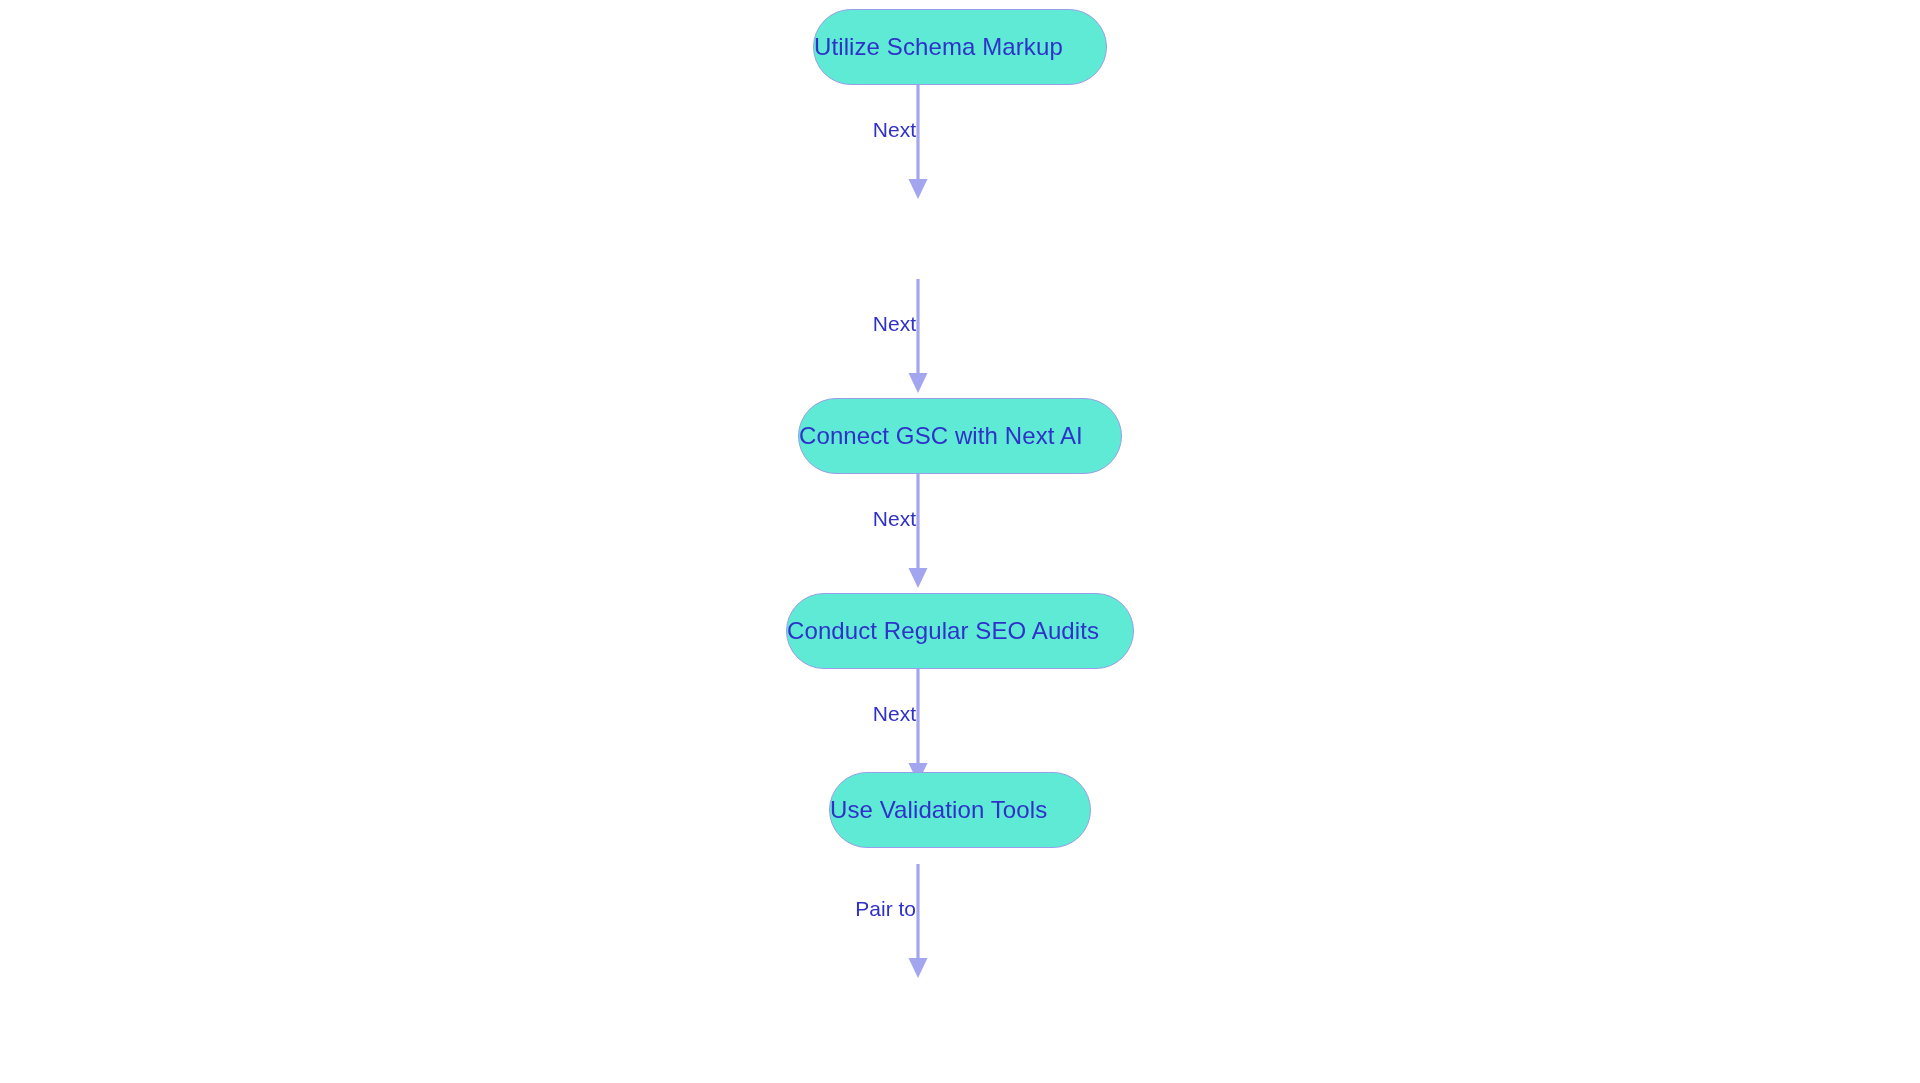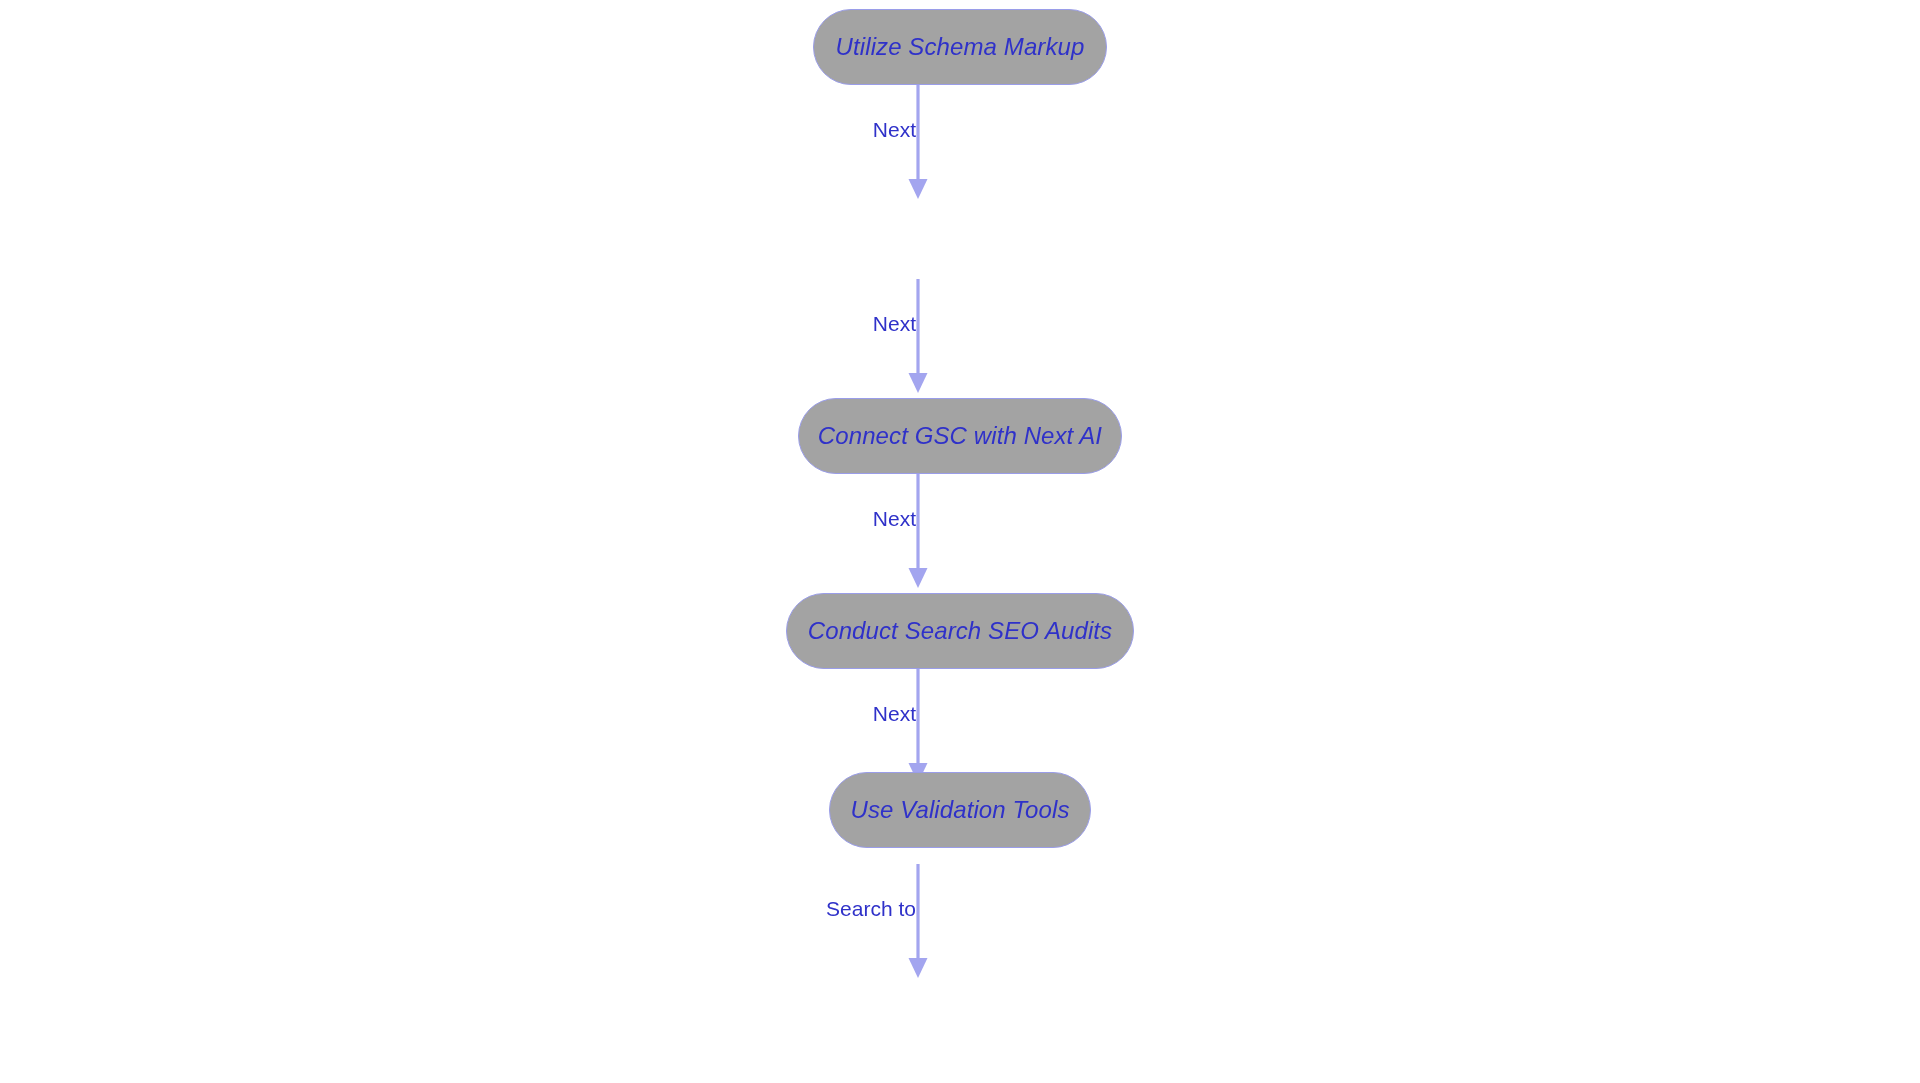--- a/index.html
+++ b/index.html
@@ -21,28 +21,26 @@
     height: 1083px;
     background: #ffffff;
   }
 
   
   .node {
     position: absolute;
     box-sizing: border-box;
     display: flex;
     align-items: center;
-    justify-content: center;
-    background: #a3a3a3;
+    background: #5eead4;
     border: 1.6px solid #9a9de9;
     border-radius: 999px;
     height: 76px;
     transform: translateX(-50%);
     left: 960px;
-    font-style: italic;
   }
   .node-label {
     color: #2f31c9;
     font-size: 24px;
     font-weight: 400;
     letter-spacing: 0.1px;
     white-space: nowrap;
     line-height: 1;
   }
 
@@ -120,37 +118,37 @@
 
   <div class="edge e2">
     <svg viewBox="0 0 120 118" xmlns="http://www.w3.org/2000/svg">
       <line x1="60" y1="0" x2="60" y2="100" stroke="#a3a5ef" stroke-width="3.2"></line>
       <polygon points="60,114 50.5,94 69.5,94" fill="#a3a5ef"></polygon>
     </svg>
     <span class="edge-label">Next</span>
   </div>
 
   <div class="node n3">
-    <span class="node-label">Conduct Search SEO Audits</span>
+    <span class="node-label">Conduct Regular SEO Audits</span>
   </div>
 
   <div class="edge e3">
     <svg viewBox="0 0 120 118" xmlns="http://www.w3.org/2000/svg">
       <line x1="60" y1="0" x2="60" y2="100" stroke="#a3a5ef" stroke-width="3.2"></line>
       <polygon points="60,114 50.5,94 69.5,94" fill="#a3a5ef"></polygon>
     </svg>
     <span class="edge-label">Next</span>
   </div>
 
   <div class="node n4">
     <span class="node-label">Use Validation Tools</span>
   </div>
 
   <div class="edge e4">
     <svg viewBox="0 0 120 118" xmlns="http://www.w3.org/2000/svg">
       <line x1="60" y1="0" x2="60" y2="100" stroke="#a3a5ef" stroke-width="3.2"></line>
       <polygon points="60,114 50.5,94 69.5,94" fill="#a3a5ef"></polygon>
     </svg>
-    <span class="edge-label">Search to</span>
+    <span class="edge-label">Pair to</span>
   </div>
 
 
 </div>
 
 </body></html>

